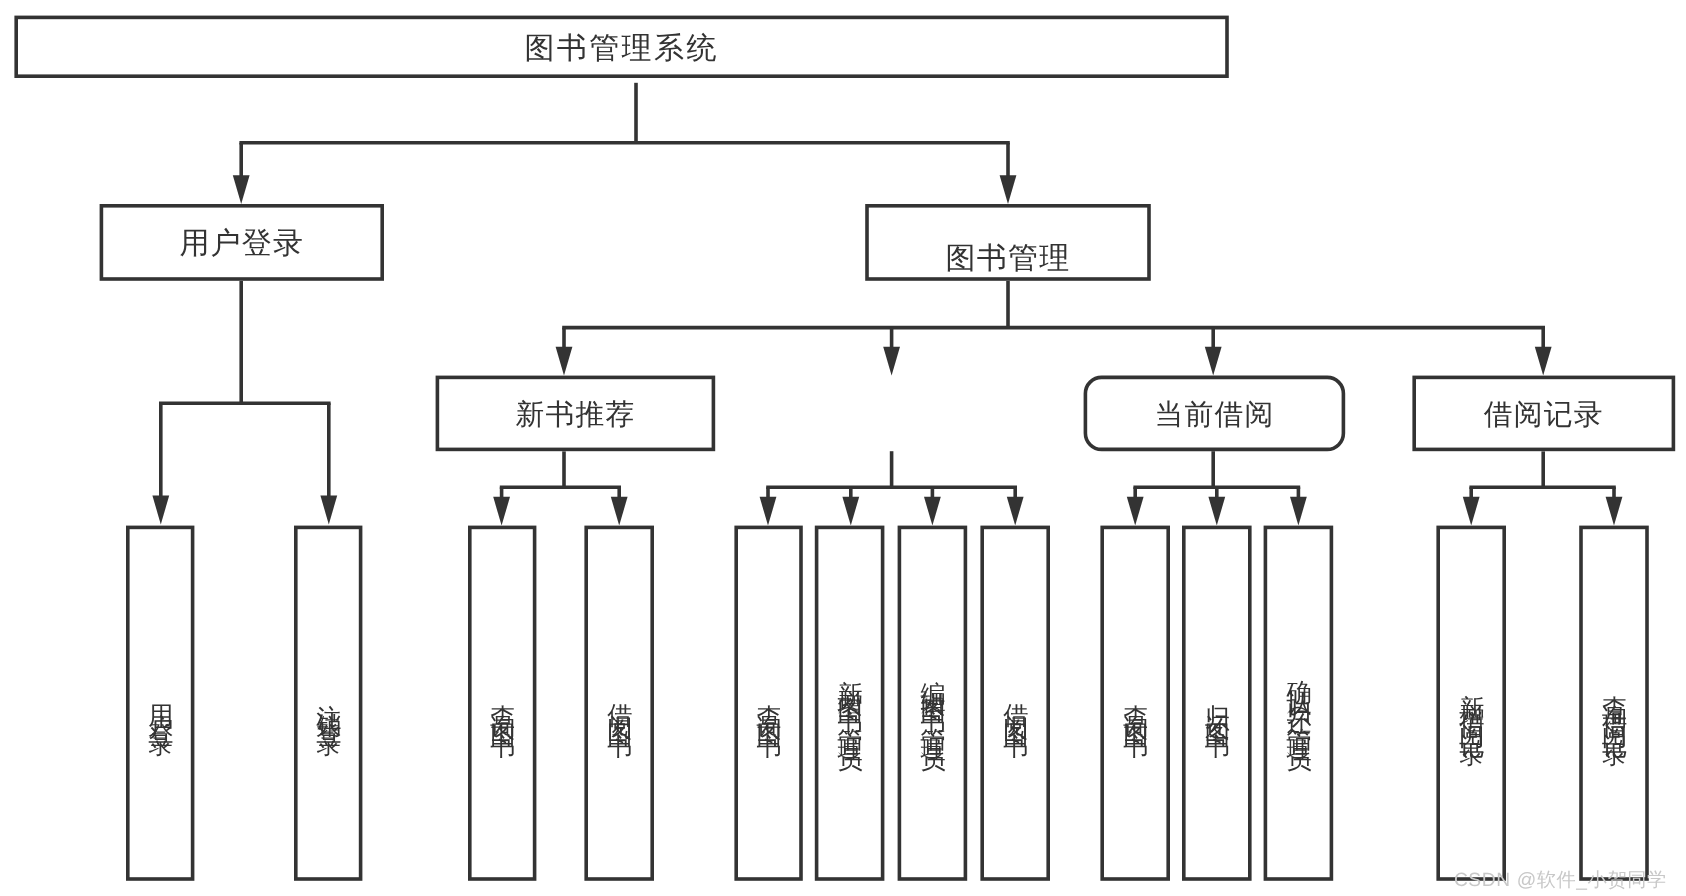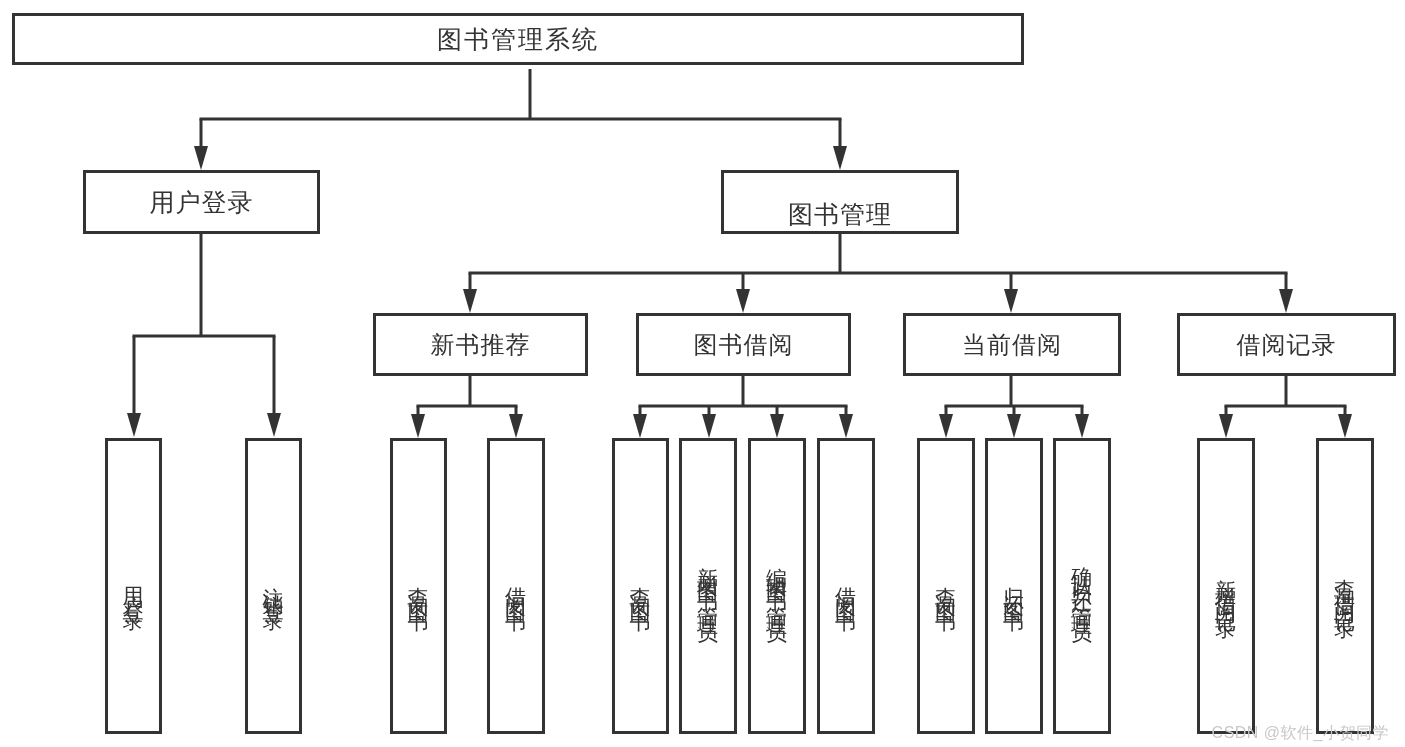--- a/index.html
+++ b/index.html
@@ -45,23 +45,23 @@
     font-size: 16px;
     letter-spacing: 0.5px;
     color: #c8c8c8;
     z-index: 6;
     white-space: nowrap;
   }
   
   .n-root      { left: 12px;   top: 13px;  width: 1012px; height: 52px; }
   .n-login     { left: 83px;   top: 170px; width: 237px;  height: 64px; }
   .n-mgmt      { left: 721px;  top: 170px; width: 238px;  height: 64px; align-items: flex-end; }
-  .n-recommend { left: 373px;  top: 313px; width: 215px;  height: 63px; }
+  .n-recommend { left: 363px;  top: 313px; width: 233px;  height: 63px; }
   .n-borrow    { left: 636px;  top: 313px; width: 215px;  height: 63px; }
-  .n-current   { left: 903px;  top: 313px; width: 218px;  height: 63px; }
+  .n-current   { left: 903px;  top: 313px; width: 218px;  height: 63px; border-radius: 15px; }
   .n-records   { left: 1177px; top: 313px; width: 219px;  height: 63px; }
   .leaf { top: 438px; height: 296px; }
   .l1  { left: 105px;  width: 57px; }
   .l2  { left: 245px;  width: 57px; }
   .l3  { left: 390px;  width: 57px; }
   .l4  { left: 487px;  width: 58px; }
   .l5  { left: 612px;  width: 57px; }
   .l6  { left: 679px;  width: 58px; }
   .l7  { left: 748px;  width: 58px; }
   .l8  { left: 817px;  width: 58px; }
@@ -148,23 +148,20 @@
   <div class="node lvl2 n-login">
     <span>用户登录</span>
   </div>
   <div class="node lvl2 n-mgmt">
     <span>图书管理</span>
   </div>
 
   <div class="node lvl3 n-recommend">
     <span>新书推荐</span>
   </div>
-  <div class="node lvl3 n-borrow">
-    <span>图书借阅</span>
-  </div>
   <div class="node lvl3 n-current">
     <span>当前借阅</span>
   </div>
   <div class="node lvl3 n-records">
     <span>借阅记录</span>
   </div>
 
   <div class="node vert leaf l1">
     <span>用户登录</span>
   </div>

